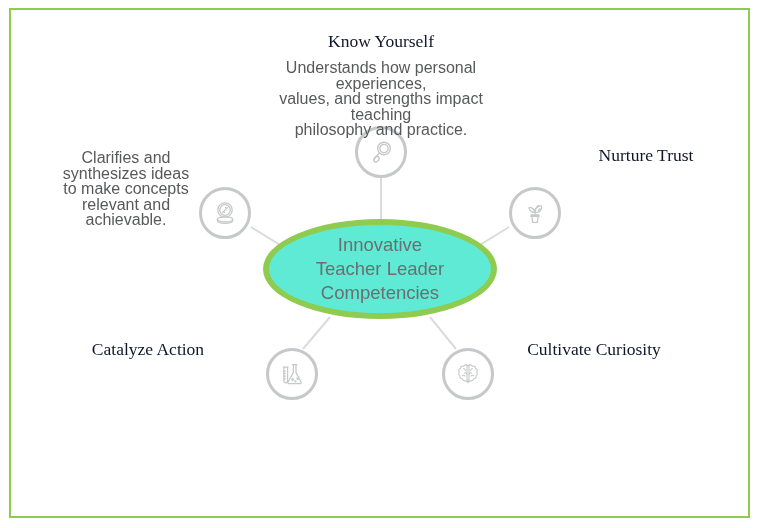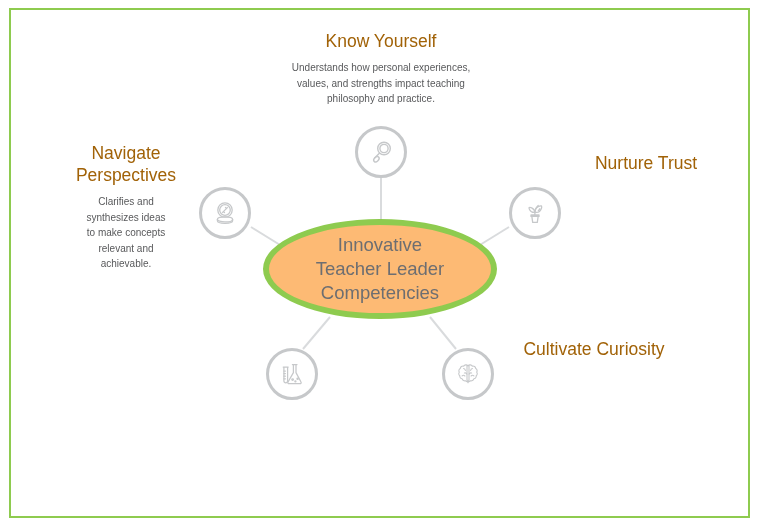--- a/index.html
+++ b/index.html
@@ -33,45 +33,46 @@
     top: 0;
     width: 760px;
     height: 528px;
     pointer-events: none;
   }
   .node {
     position: absolute;
     box-sizing: border-box;
   }
   .node-title {
-    color: #a16207;
+    color: #0f172a;
     font-size: 17.5px;
     line-height: 22px;
     font-weight: 400;
     text-align: center;
     white-space: pre-line;
     margin: 0;
+    font-family: Liberation Serif, serif;
   }
   .node-desc {
     color: #58595b;
-    font-size: 10px;
+    font-size: 16px;
     line-height: 15.5px;
     text-align: center;
     white-space: pre-line;
     margin: 0;
   }
   .center-oval {
     position: absolute;
     left: 263px;
     top: 219px;
     width: 234px;
     height: 100px;
     border: 6px solid #8ECB4F;
     border-radius: 50%;
-    background: #fdba74;
+    background: #5eead4;
     box-sizing: border-box;
     display: flex;
     align-items: center;
     justify-content: center;
   }
   .center-label {
     color: #6d6e71;
     font-size: 18.5px;
     line-height: 24px;
     text-align: center;
@@ -87,21 +88,21 @@
     box-sizing: border-box;
     display: flex;
     align-items: center;
     justify-content: center;
   }
   .icon-circle svg {
     display: block;
   }
   
   #node-know-yourself  { left: 250px; top: 30px;  width: 262px; }
-  #node-nurture-trust  { left: 566px; top: 152px; width: 160px; }
+  #node-nurture-trust  { left: 566px; top: 144px; width: 160px; }
   #node-navigate       { left: 46px;  top: 142px; width: 160px; }
   #node-catalyze       { left: 38px;  top: 338px; width: 220px; }
   #node-cultivate      { left: 484px; top: 338px; width: 220px; }
   .desc-gap { height: 8px; }
 </style>
 </head>
 <body>
 
 <div id="canvas">
 
@@ -191,31 +192,30 @@
 values, and strengths impact teaching
 philosophy and practice.</div>
   </div>
 
   <div class="node" id="node-nurture-trust">
     <div class="node-title">Nurture Trust</div>
     <div class="desc-gap"></div>
   </div>
 
   <div class="node" id="node-navigate">
-    <div class="node-title">Navigate
-Perspectives</div>
     <div class="desc-gap"></div>
     <div class="node-desc">Clarifies and
 synthesizes ideas
 to make concepts
 relevant and
 achievable.</div>
   </div>
 
   <div class="node" id="node-catalyze">
+    <div class="node-title">Catalyze Action</div>
     <div class="desc-gap"></div>
   </div>
 
   <div class="node" id="node-cultivate">
     <div class="node-title">Cultivate Curiosity</div>
     <div class="desc-gap"></div>
   </div>
 
 </div>
 

